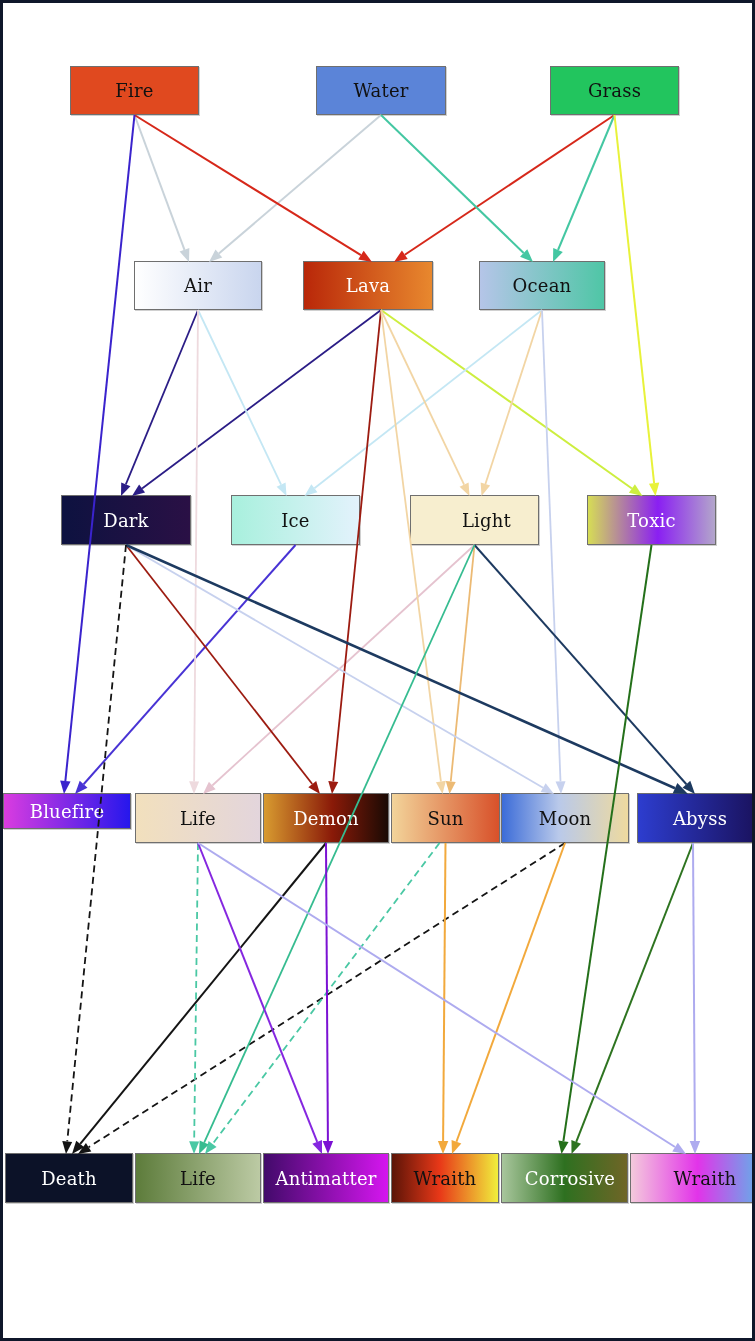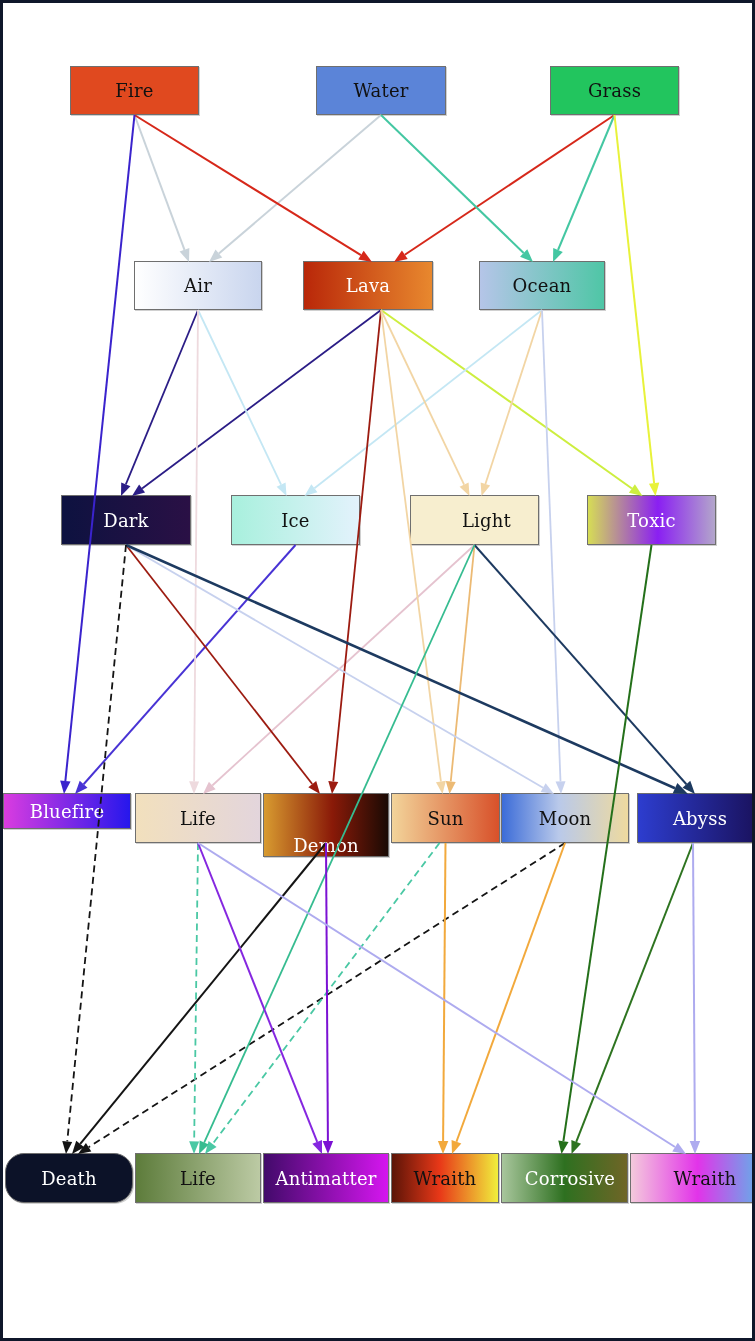--- a/index.html
+++ b/index.html
@@ -51,33 +51,33 @@
       </div>
       <div class="node" style="left: 584px; top: 492px; width: 129px; height: 50px; color: rgb(255, 255, 255); background: linear-gradient(90deg, rgb(214, 221, 85) 0%, rgb(138, 31, 242) 55%, rgb(179, 166, 203) 100%);">
         <span>Toxic</span>
       </div>
       <div class="node" style="left: 0; top: 790px; width: 128px; height: 36px; color: rgb(255, 255, 255); background: linear-gradient(90deg, rgb(218, 60, 224) 0%, rgb(38, 23, 236) 100%);">
         <span>Bluefire</span>
       </div>
       <div class="node" style="left: 132px; top: 790px; width: 126px; height: 50px; color: rgb(17, 17, 17); background: linear-gradient(90deg, rgb(242, 224, 189) 0%, rgb(227, 213, 220) 100%);">
         <span>Life</span>
       </div>
-      <div class="node" style="left: 260px; top: 790px; width: 126px; height: 64px; color: rgb(255, 255, 255); background: linear-gradient(90deg, rgb(216, 155, 48) 0%, rgb(138, 26, 8) 55%, rgb(26, 10, 4) 100%); align-items: flex-end;">
+      <div class="node" style="left: 260px; top: 790px; width: 126px; height: 50px; color: rgb(255, 255, 255); background: linear-gradient(90deg, rgb(216, 155, 48) 0%, rgb(138, 26, 8) 55%, rgb(26, 10, 4) 100%);">
         <span>Demon</span>
       </div>
       <div class="node" style="left: 388px; top: 790px; width: 109px; height: 50px; color: rgb(17, 17, 17); background: linear-gradient(90deg, rgb(242, 212, 154) 0%, rgb(216, 81, 42) 100%);">
         <span>Sun</span>
       </div>
       <div class="node" style="left: 498px; top: 790px; width: 128px; height: 50px; color: rgb(17, 17, 17); background: linear-gradient(90deg, rgb(60, 108, 216) 0%, rgb(185, 201, 234) 45%, rgb(238, 218, 159) 100%);">
         <span>Moon</span>
       </div>
       <div class="node" style="left: 634px; top: 790px; width: 126px; height: 50px; color: rgb(255, 255, 255); background: linear-gradient(90deg, rgb(45, 61, 207) 0%, rgb(25, 16, 89) 100%);">
         <span>Abyss</span>
       </div>
-      <div class="node" style="left: 2px; top: 1150px; width: 128px; height: 50px; color: rgb(255, 255, 255); background: rgb(12, 18, 40); border-radius: 19px;">
+      <div class="node" style="left: 2px; top: 1150px; width: 128px; height: 50px; color: rgb(255, 255, 255); background: rgb(12, 18, 40);">
         <span>Death</span>
       </div>
       <div class="node" style="left: 132px; top: 1150px; width: 126px; height: 50px; color: rgb(17, 17, 17); background: linear-gradient(90deg, rgb(93, 124, 59) 0%, rgb(188, 202, 164) 100%);">
         <span>Life</span>
       </div>
       <div class="node" style="left: 260px; top: 1150px; width: 126px; height: 50px; color: rgb(255, 255, 255); background: linear-gradient(90deg, rgb(66, 10, 106) 0%, rgb(213, 22, 239) 100%);">
         <span>Antimatter</span>
       </div>
       <div class="node" style="left: 388px; top: 1150px; width: 108px; height: 50px; color: rgb(17, 17, 17); background: linear-gradient(90deg, rgb(92, 20, 7) 0%, rgb(232, 56, 24) 45%, rgb(240, 238, 60) 100%);">
         <span>Wraith</span>

